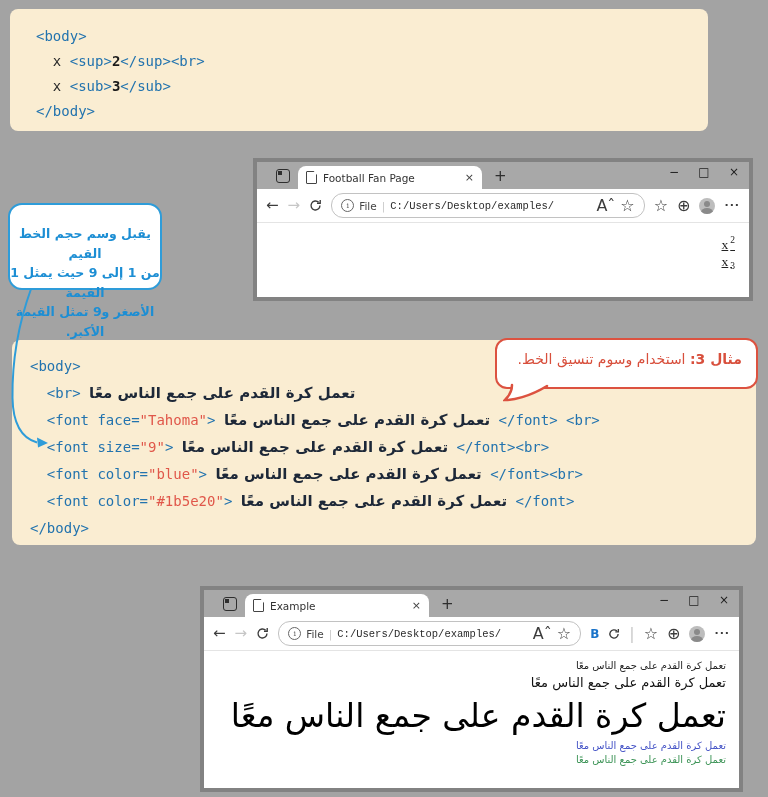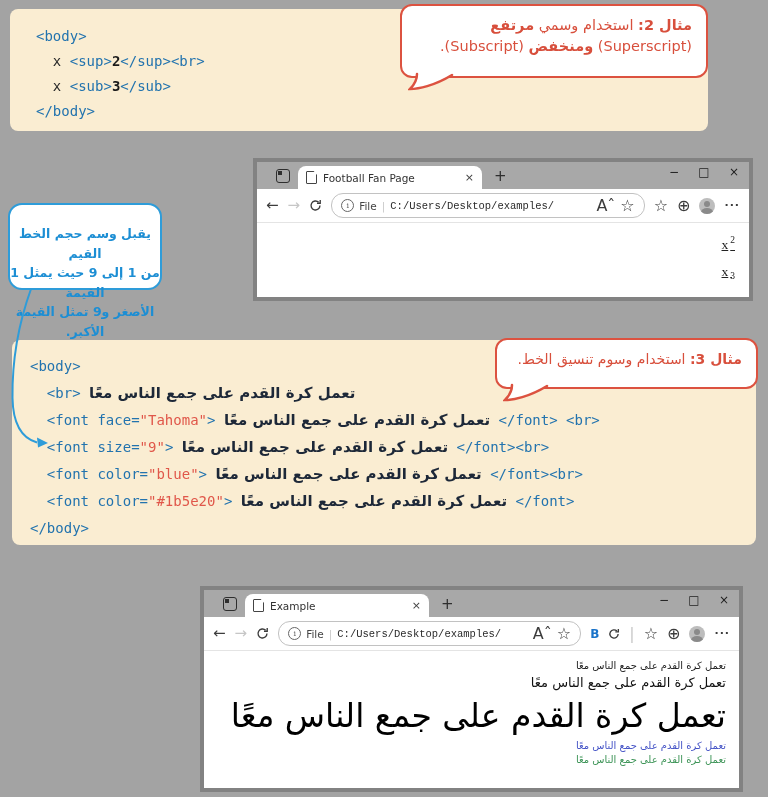--- a/index.html
+++ b/index.html
@@ -68,21 +68,21 @@
           overflow:hidden;flex:0 0 auto;}
   .avatar::before{content:"";position:absolute;left:5px;top:3px;width:6px;height:6px;
           border-radius:50%;background:#8a8a8a;}
   .avatar::after{content:"";position:absolute;left:2px;top:10px;width:12px;height:8px;
           border-radius:50%;background:#8a8a8a;}
   .more{letter-spacing:1px;font-size:11px;color:#3C3C3C;font-weight:bold;}
   .ext-b{color:#1a73c9;font-weight:bold;font-size:12px;}
   .content{background:#fff;}
   
   #b1-content{display:flex;flex-direction:column;align-items:flex-end;
-              padding:12px 14px 0 0;gap:11px;
+              padding:12px 14px 0 0;gap:1px;
               font-family:"Liberation Serif","DejaVu Serif",serif;font-size:13.5px;color:#222;text-decoration:underline;}
   #b1-content sup{font-size:9.5px;margin-left:2px;}
   #b1-content sub{font-size:9.5px;margin-left:2px;}
   
   #b2-content{direction:rtl;text-align:right;padding:7px 13px 0 0;}
   .pl-small {font-size:10px;color:#222;line-height:15px;}
   .pl-tahoma{font-size:13px;color:#111;line-height:20px;}
   .pl-large {font-size:33px;color:#000;line-height:46px;}
   .pl-blue  {font-size:10px;color:#4453C6;line-height:14px;}
   .pl-green {font-size:10px;color:#3D9457;line-height:14px;}
@@ -91,26 +91,20 @@
 </style>
 </head>
 <body>
 
 <div id="page">
 
   <div class="panel" id="panel-ex2">
     <div class="code" id="code-ex2"><div class="code-line"><span class="seg seg-tag">&lt;body&gt;</span></div><div class="code-line"><span class="seg seg-plain">  x </span><span class="seg seg-tag">&lt;sup&gt;</span><span class="seg seg-num">2</span><span class="seg seg-tag">&lt;/sup&gt;&lt;br&gt;</span></div><div class="code-line"><span class="seg seg-plain">  x </span><span class="seg seg-tag">&lt;sub&gt;</span><span class="seg seg-num">3</span><span class="seg seg-tag">&lt;/sub&gt;</span></div><div class="code-line"><span class="seg seg-tag">&lt;/body&gt;</span></div></div>
   </div>
 
-  <div class="callout" id="callout-ex2">
-    <span><span class="b">مثال 2:</span><span> استخدام وسمي </span><span class="b">مرتفع</span><span> (Superscript) </span><span class="b">ومنخفض</span><span> (Subscript).</span></span>
-    <svg class="callout-tail" width="50" height="20" viewBox="0 0 50 20">
-      <path d="M44 3 C 26 14, 10 17, 2 17 C 7 12, 9 6, 9 2" fill="#ffffff" stroke="#DC5240" stroke-width="2.5" stroke-linecap="round"></path>
-    </svg>
-  </div>
 
   <div class="browser" id="browser1">
     <div class="tabbar">
       <span class="tab-layout-ico"></span>
       <div class="tab">
         <span class="doc-ico"></span>
         <span class="tab-title">Football Fan Page</span>
         <span class="tab-close">×</span>
       </div>
       <span class="newtab">+</span>

